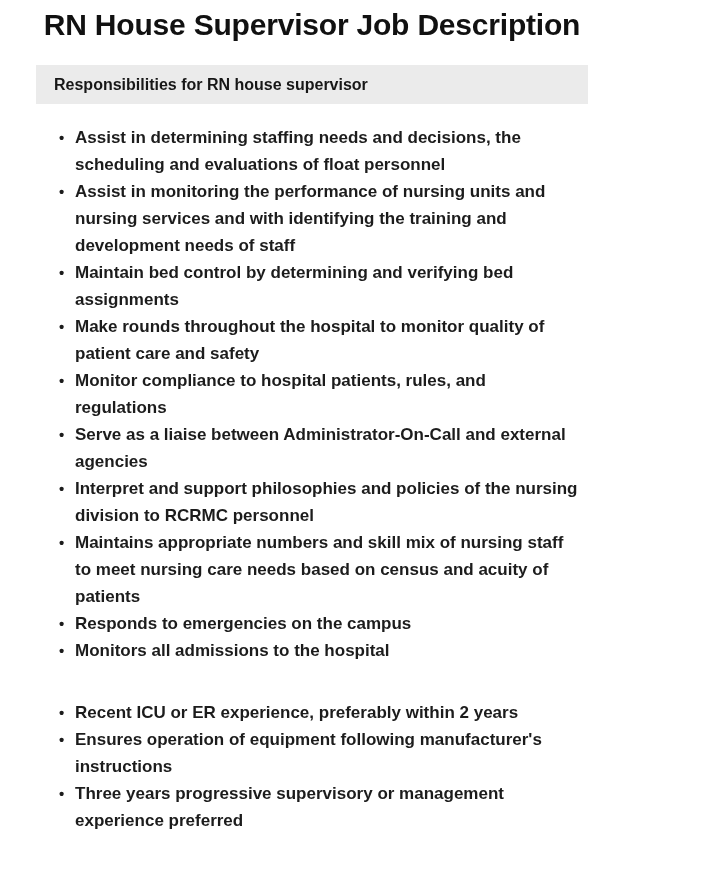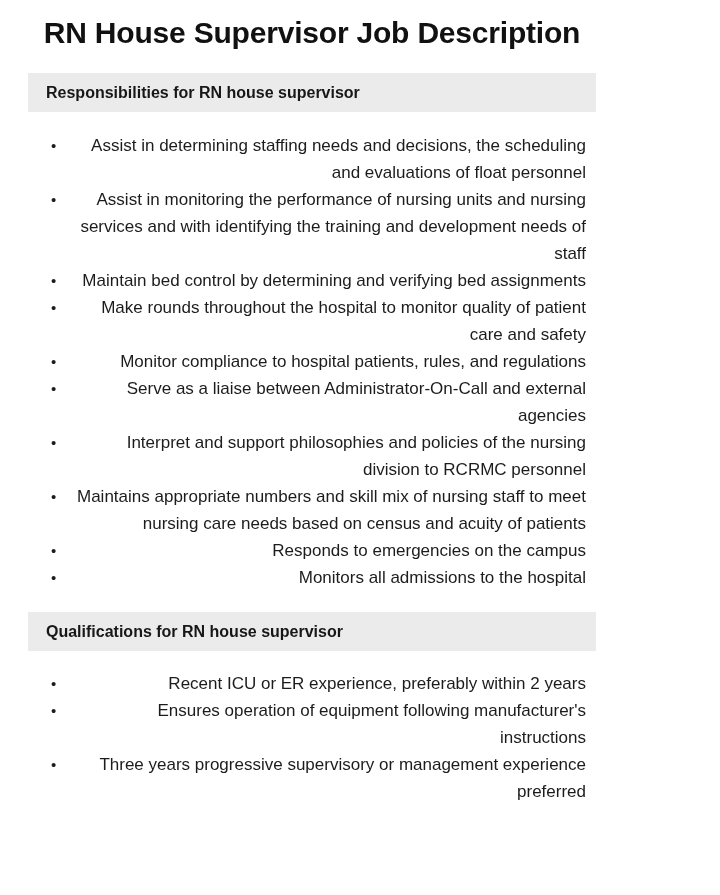--- a/index.html
+++ b/index.html
@@ -12,21 +12,21 @@
     height: 895px;
     font-family: "Liberation Sans", sans-serif;
     color: #1a1a1a;
     -webkit-font-smoothing: antialiased;
     overflow: hidden;
   }
 
   .page {
     width: 624px;
     box-sizing: border-box;
-    padding: 8px;
+    padding: 0;
   }
 
   .job-title {
     margin: 0;
     padding: 6px 20px 0 20px;
     font-size: 30px;
     line-height: 38px;
     font-weight: bold;
     text-align: center;
     letter-spacing: -0.2px;
@@ -36,22 +36,21 @@
   .intro {
     margin: 0;
     padding: 19px 22px 0 21px;
     font-size: 17px;
     line-height: 28px;
     color: #1c1c1c;
     max-width: 660px;
   }
 
   .section {
-    margin: 0;
-    text-align: right;
+    margin: 16px;
   }
 
   .section-header {
     margin: 21px 20px 0 20px;
     background: #ebebeb;
     height: 39px;
     display: flex;
     align-items: center;
     padding: 0 0 0 18px;
     box-sizing: border-box;
@@ -61,20 +60,21 @@
     font-size: 16px;
     font-weight: bold;
     color: #171717;
     line-height: 20px;
   }
 
   ul.bullets {
     list-style: none;
     margin: 0;
     padding: 20px 20px 0 59px;
+    font-weight: bold;
   }
 
   ul.bullets li {
     position: relative;
     font-size: 17px;
     line-height: 27px;
     color: #1c1c1c;
     margin: 0 0 0 0;
     padding: 0 10px 0 0;
   }
@@ -113,23 +113,20 @@
       <li>Monitor compliance to hospital patients, rules, and regulations</li>
       <li>Serve as a liaise between Administrator-On-Call and external agencies</li>
       <li>Interpret and support philosophies and policies of the nursing division to RCRMC personnel</li>
       <li>Maintains appropriate numbers and skill mix of nursing staff to meet nursing care needs based on census and acuity of patients</li>
       <li>Responds to emergencies on the campus</li>
       <li>Monitors all admissions to the hospital</li>
     </ul>
   </section>
 
   <section class="section qualifications">
-    <div class="section-header">
-      <span class="section-header-text">Qualifications for RN house supervisor</span>
-    </div>
     <ul class="bullets">
       <li>Recent ICU or ER experience, preferably within 2 years</li>
       <li>Ensures operation of equipment following manufacturer's instructions</li>
       <li>Three years progressive supervisory or management experience preferred</li>
     </ul>
   </section>
 
 </div>
 
 </body></html>

